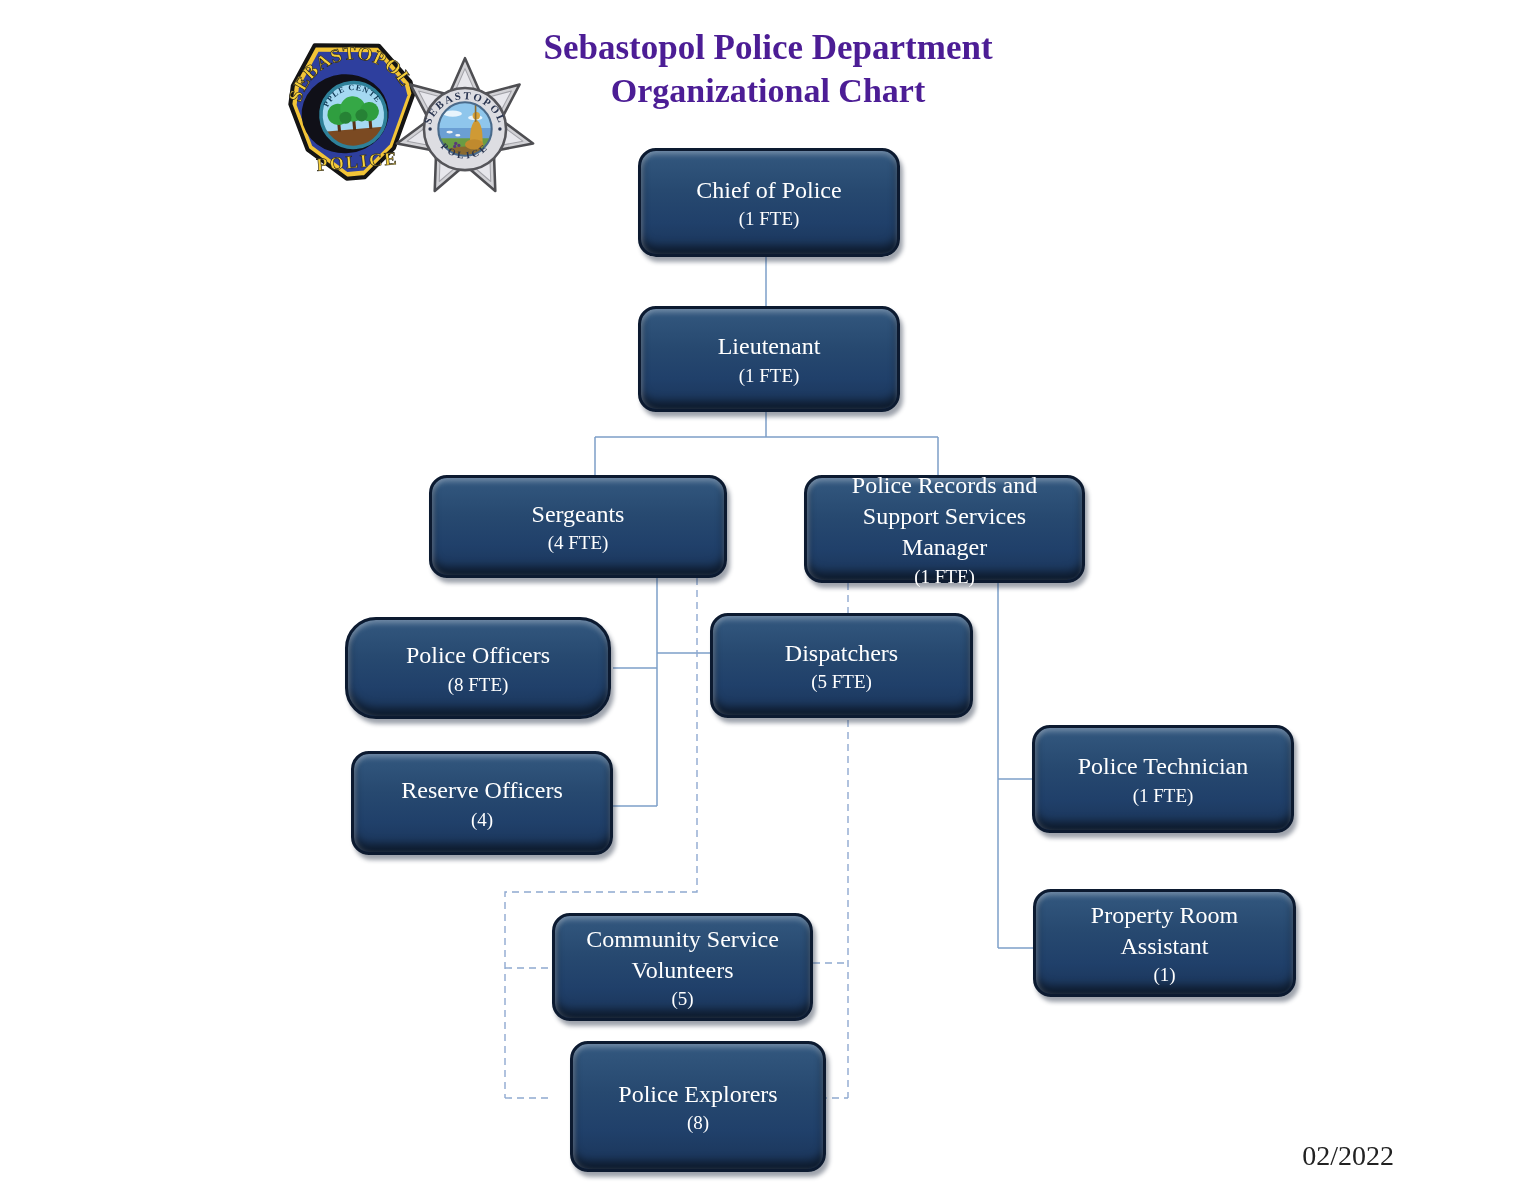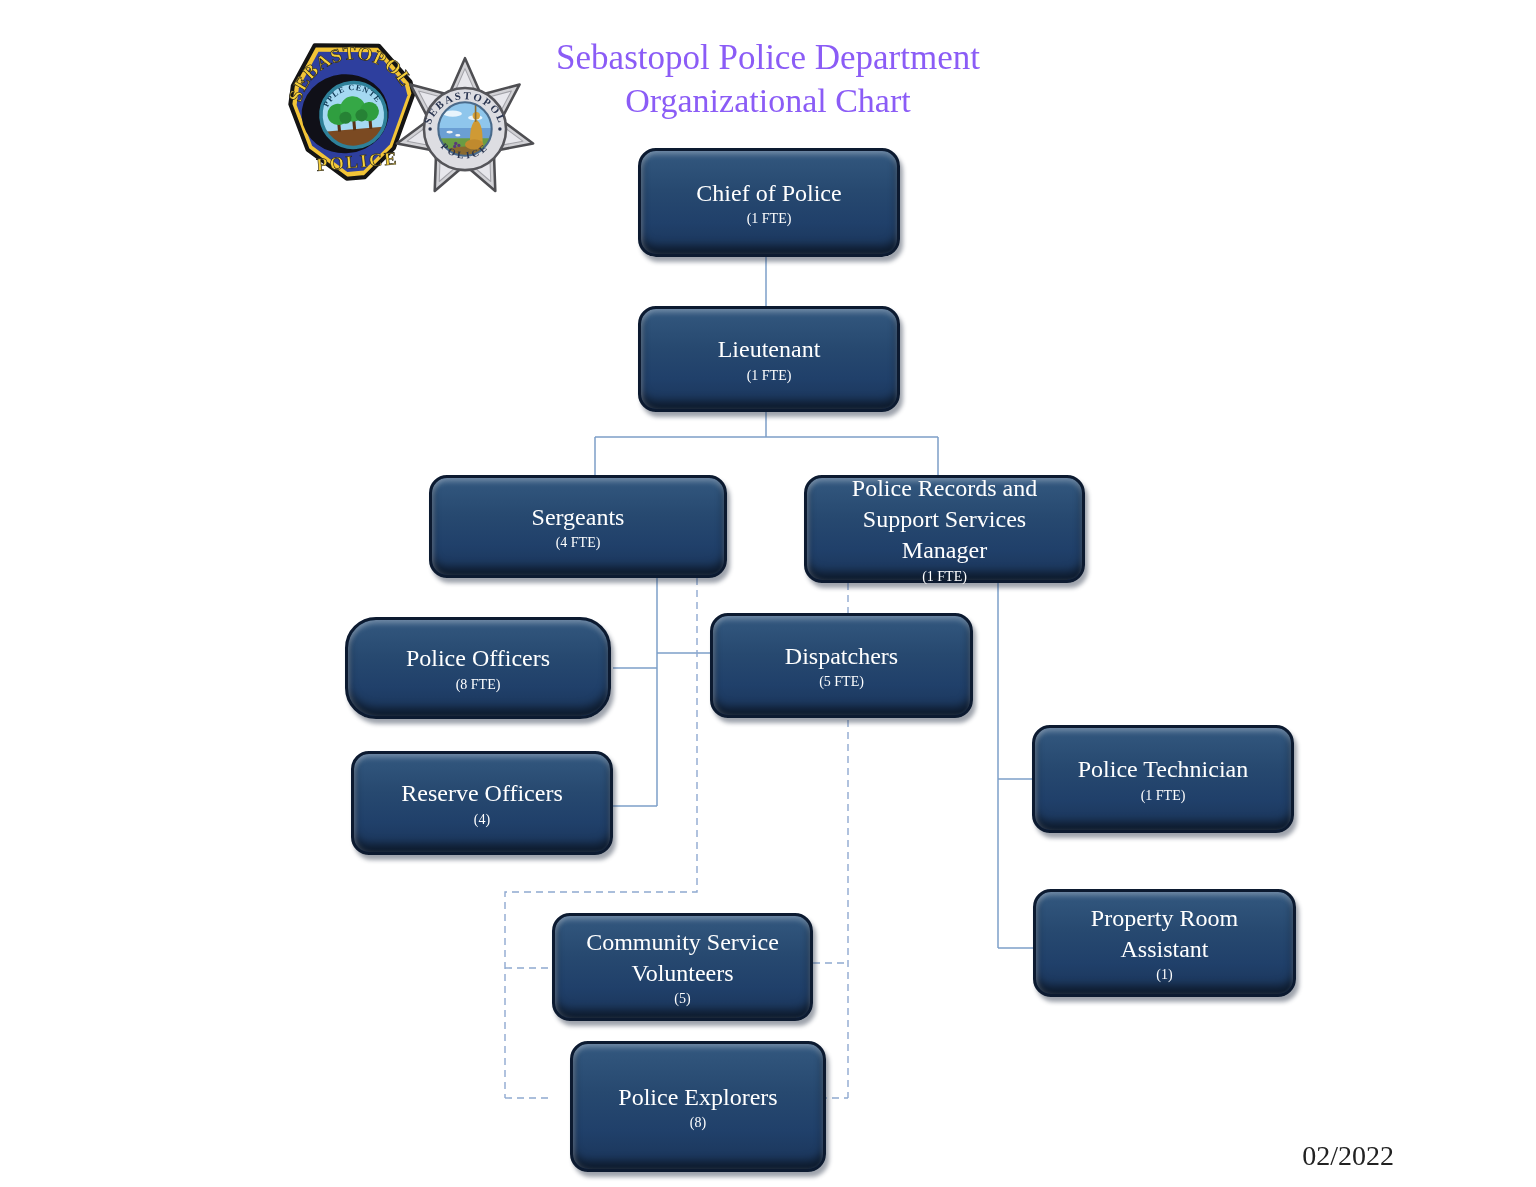--- a/index.html
+++ b/index.html
@@ -1,36 +1,36 @@
 <!DOCTYPE html>
 <html><head>
 <meta charset="utf-8">
 <style>
   html,body{margin:0;padding:0;background:#ffffff;}
   #page{position:relative;width:1536px;height:1187px;background:#ffffff;overflow:hidden;
         font-family:"Liberation Serif",serif;}
   
-  #title{position:absolute;left:0;top:36px;width:1536px;text-align:center;color:#8b5cf6;}
+  #title{position:absolute;left:0;top:26px;width:1536px;text-align:center;color:#4c1d95;font-weight:bold;}
   #title .l1{font-size:35px;line-height:44px;}
   #title .l2{font-size:34px;line-height:42px;}
   #date{position:absolute;right:142px;top:1140px;font-size:28px;color:#222;}
   
   #patch{position:absolute;left:286px;top:36px;width:134px;height:150px;transform:rotate(-5deg);}
   #star{position:absolute;left:388px;top:56px;width:154px;height:144px;}
   
   #wires{position:absolute;left:0;top:0;width:1536px;height:1187px;}
   
   .node{position:absolute;box-sizing:border-box;border:3px solid #0c1a30;border-radius:18px;
         background:linear-gradient(180deg,#33587f 0%,#274970 38%,#20406a 70%,#1a3458 100%);
         box-shadow:inset 0 4px 5px rgba(255,255,255,.25), inset 3px 0 4px rgba(255,255,255,.12),
                    inset 0 -8px 9px rgba(0,0,0,.5), 3px 5px 4px rgba(40,50,70,.45);
         color:#ffffff;display:flex;flex-direction:column;align-items:center;justify-content:center;
         text-align:center;padding:8px 18px;}
   .node .t{font-size:24px;line-height:1.28;}
-  .node .c{font-size:14px;margin-top:3px;}
+  .node .c{font-size:19px;margin-top:3px;}
   #node-chief      {left:638px;top:148px;width:262px;height:109px;}
   #node-lieutenant {left:638px;top:306px;width:262px;height:106px;}
   #node-sergeants  {left:429px;top:475px;width:298px;height:103px;}
   #node-records    {left:804px;top:475px;width:281px;height:108px;padding:8px 26px;}
   #node-officers   {left:345px;top:617px;width:266px;height:102px;border-radius:31px;}
   #node-dispatchers{left:710px;top:613px;width:263px;height:105px;}
   #node-reserve    {left:351px;top:751px;width:262px;height:104px;}
   #node-technician {left:1032px;top:725px;width:262px;height:108px;}
   #node-property   {left:1033px;top:889px;width:263px;height:108px;padding:22px 32px;}
   #node-csv        {left:552px;top:913px;width:261px;height:108px;padding:8px 24px;}

